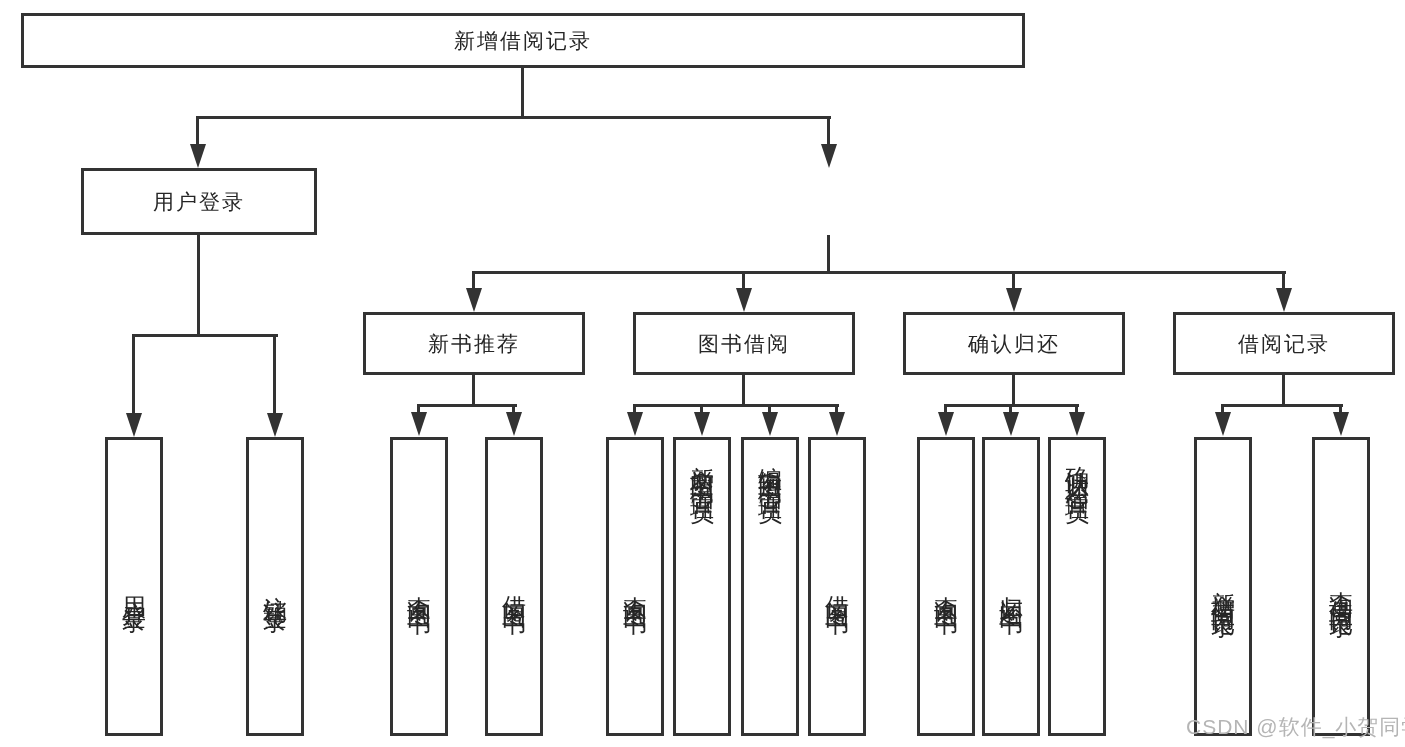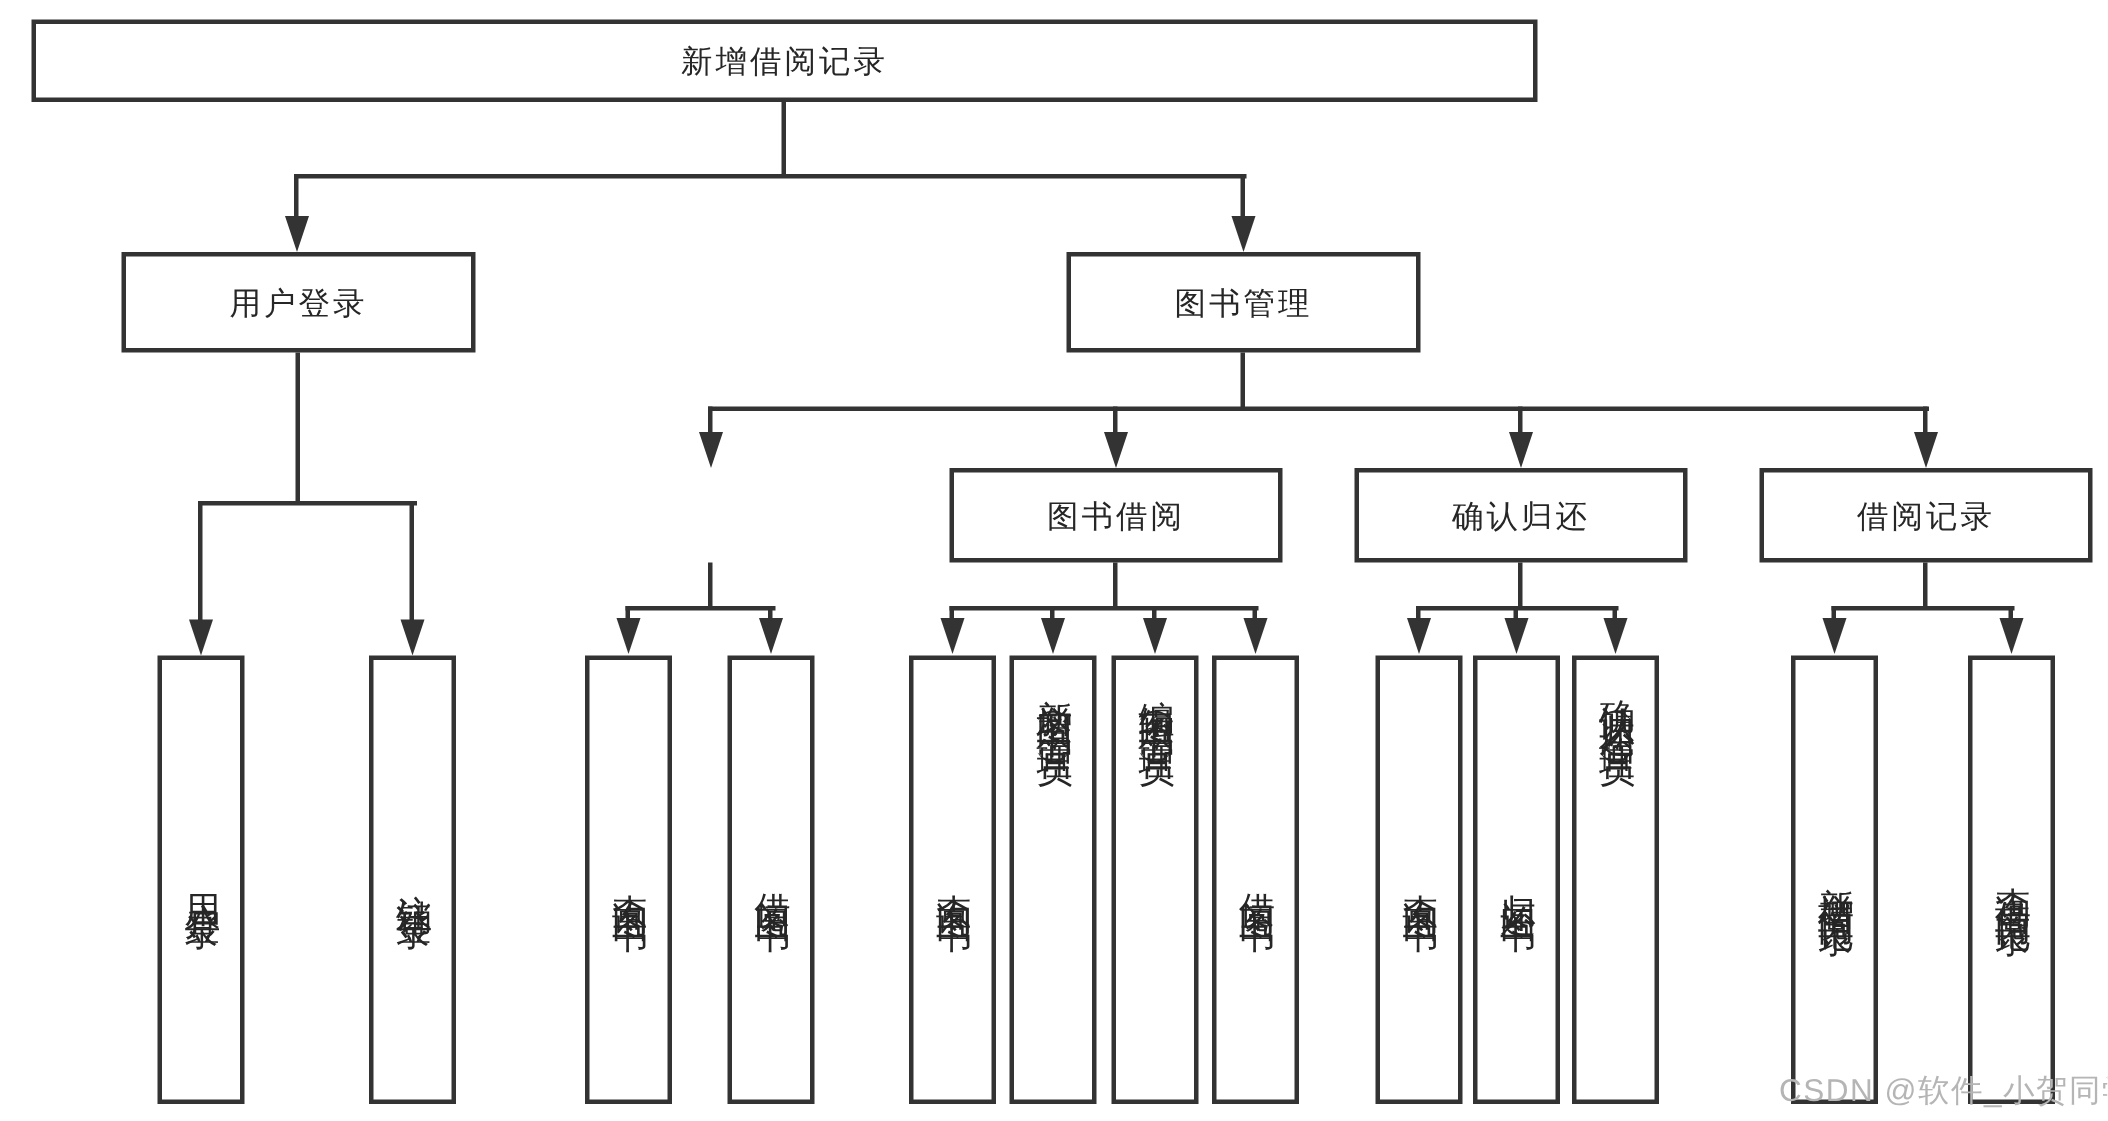--- a/index.html
+++ b/index.html
@@ -48,42 +48,42 @@
   <div class="vl" style="left:521px;top:67px;height:51px"></div>
   <div class="hl" style="left:196px;top:116px;width:635px"></div>
   <div class="vl" style="left:196px;top:116px;height:30px"></div>
   <div class="arr" style="left:190px;top:144px"></div>
   <div class="vl" style="left:827px;top:116px;height:30px"></div>
   <div class="arr" style="left:821px;top:144px"></div>
 
   <div class="node" style="left:81px;top:168px;width:236px;height:67px">
     <span class="hlbl">用户登录</span>
   </div>
-  <div class="node" style="left:711px;top:168px;width:236px;height:67px">
-    <span class="hlbl">图书管理</span>
-  </div>
 
   <div class="vl" style="left:197px;top:235px;height:101px"></div>
   <div class="hl" style="left:132px;top:334px;width:146px"></div>
   <div class="vl" style="left:132px;top:334px;height:80px"></div>
   <div class="arr" style="left:126px;top:413px"></div>
   <div class="vl" style="left:273px;top:334px;height:80px"></div>
   <div class="arr" style="left:267px;top:413px"></div>
 
   <div class="vl" style="left:827px;top:235px;height:38px"></div>
   <div class="hl" style="left:472px;top:271px;width:814px"></div>
   <div class="vl" style="left:472px;top:271px;height:19px"></div>
   <div class="arr" style="left:466px;top:288px"></div>
   <div class="vl" style="left:742px;top:271px;height:19px"></div>
   <div class="arr" style="left:736px;top:288px"></div>
   <div class="vl" style="left:1012px;top:271px;height:19px"></div>
   <div class="arr" style="left:1006px;top:288px"></div>
   <div class="vl" style="left:1282px;top:271px;height:19px"></div>
   <div class="arr" style="left:1276px;top:288px"></div>
 
+  <div class="node" style="left:363px;top:312px;width:222px;height:63px">
+    <span class="hlbl">新书推荐</span>
+  </div>
   <div class="node" style="left:633px;top:312px;width:222px;height:63px">
     <span class="hlbl">图书借阅</span>
   </div>
   <div class="node" style="left:903px;top:312px;width:222px;height:63px">
     <span class="hlbl">确认归还</span>
   </div>
   <div class="node" style="left:1173px;top:312px;width:222px;height:63px">
     <span class="hlbl">借阅记录</span>
   </div>
 

